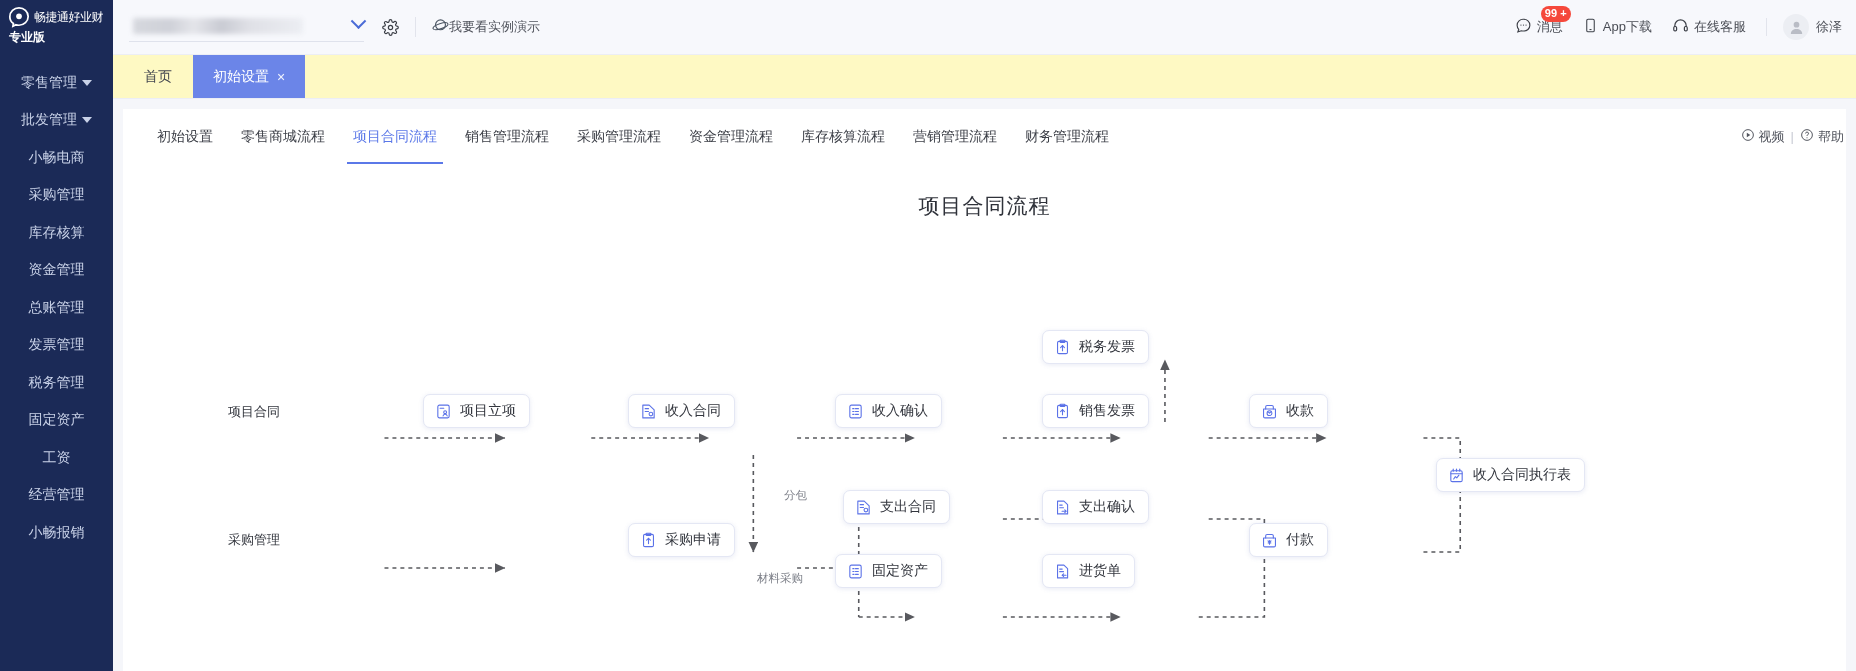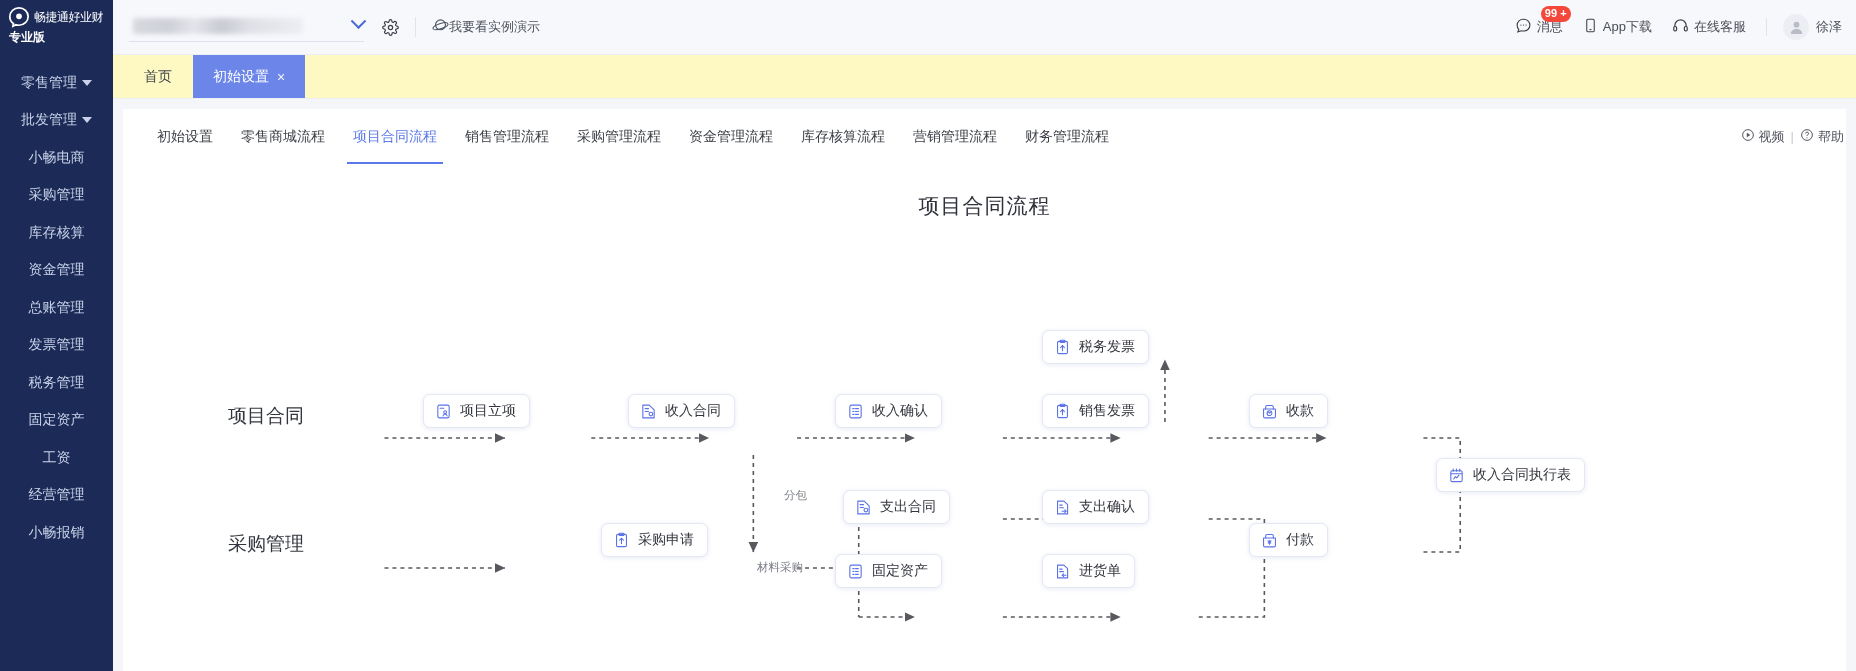--- a/index.html
+++ b/index.html
@@ -165,21 +165,21 @@
     border: 1px solid #e4e7f4;
     border-radius: 7px;
     box-shadow: 0 1px 5px rgba(90,105,180,0.14);
     display: flex; align-items: center; gap: 8px;
     padding: 0 13px 0 11px;
     font-size: 14px; color: #33363e;
     white-space: nowrap; cursor: pointer;
   }
   .node .ic { width:17px; height:17px; flex:0 0 17px; display:flex; }
   .rowlabel {
-    position:absolute; font-size: 19px; color:#33363e; white-space:nowrap;
+    position:absolute; font-size: 13px; color:#33363e; white-space:nowrap;
   }
   .edgelabel {
     position:absolute; font-size:11.5px; color:#7b7e87; white-space:nowrap;
   }
   svg.edges { position:absolute; left:0; top:0; width:100%; height:100%; pointer-events:none; }
 </style>
 </head>
 <body>
 
 <div class="app">
@@ -478,21 +478,21 @@
                   <rect x="4" y="5.4" width="16" height="15.2" rx="2"></rect>
                   <line x1="4" y1="9.6" x2="20" y2="9.6"></line>
                   <line x1="7.4" y1="3" x2="7.4" y2="6"></line>
                   <line x1="12" y1="3" x2="12" y2="6"></line>
                   <line x1="16.6" y1="3" x2="16.6" y2="6"></line>
                   <path d="M8 17l2.4-3.4 2 1.8 3-4"></path>
                 </svg>
               </span>
               <span>收入合同执行表</span>
             </div>
-            <div class="node" style="left: 478px; top: 303px;">
+            <div class="node" style="left: 505px; top: 303px;">
               <span class="ic">
                 <svg width="17" height="17" viewBox="0 0 24 24" fill="none" stroke="#5b72e8" stroke-width="1.55" stroke-linejoin="round" stroke-linecap="round">
                   <rect x="5" y="3.4" width="14" height="17.2" rx="2"></rect>
                   <rect x="8.6" y="1.8" width="6.8" height="3.2" rx="1"></rect>
                   <path d="M12 9v7.4"></path>
                   <path d="M9.3 11.6L12 8.9l2.7 2.7"></path>
                 </svg>
               </span>
               <span>采购申请</span>
             </div>
@@ -551,19 +551,19 @@
                   <path d="M3.6 8.4h16.8V19a2 2 0 0 1-2 2H5.6a2 2 0 0 1-2-2z"></path>
                   <path d="M6.6 8.4V5.6a2 2 0 0 1 2-2h6.8a2 2 0 0 1 2 2v2.8"></path>
                   <path d="M12 12v5.4"></path>
                   <path d="M9.9 12.6l2.1 2 2.1-2"></path>
                   <line x1="10.2" y1="15.4" x2="13.8" y2="15.4"></line>
                 </svg>
               </span>
               <span>付款</span>
             </div>
             <div class="edgelabel" style="left: 645px; top: 268px; margin-left: 16px;">分包</div>
-            <div class="edgelabel" style="left: 634px; top: 340px; text-align: right;">材料采购</div>
+            <div class="edgelabel" style="left: 634px; top: 351px; text-align: right;">材料采购</div>
           </div>
 
       </div>
     </div>
   </div>
 </div>
 
 </body></html>

